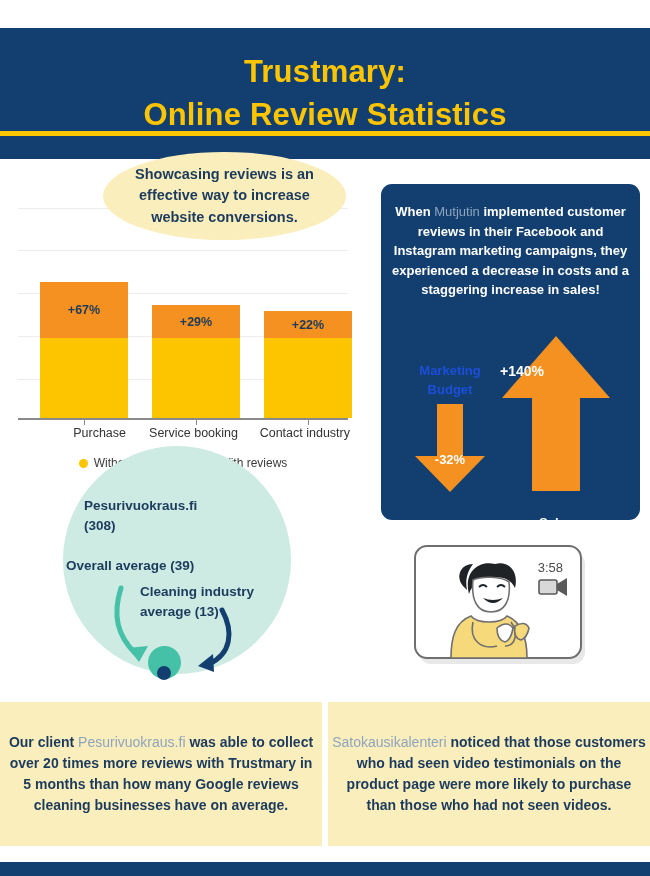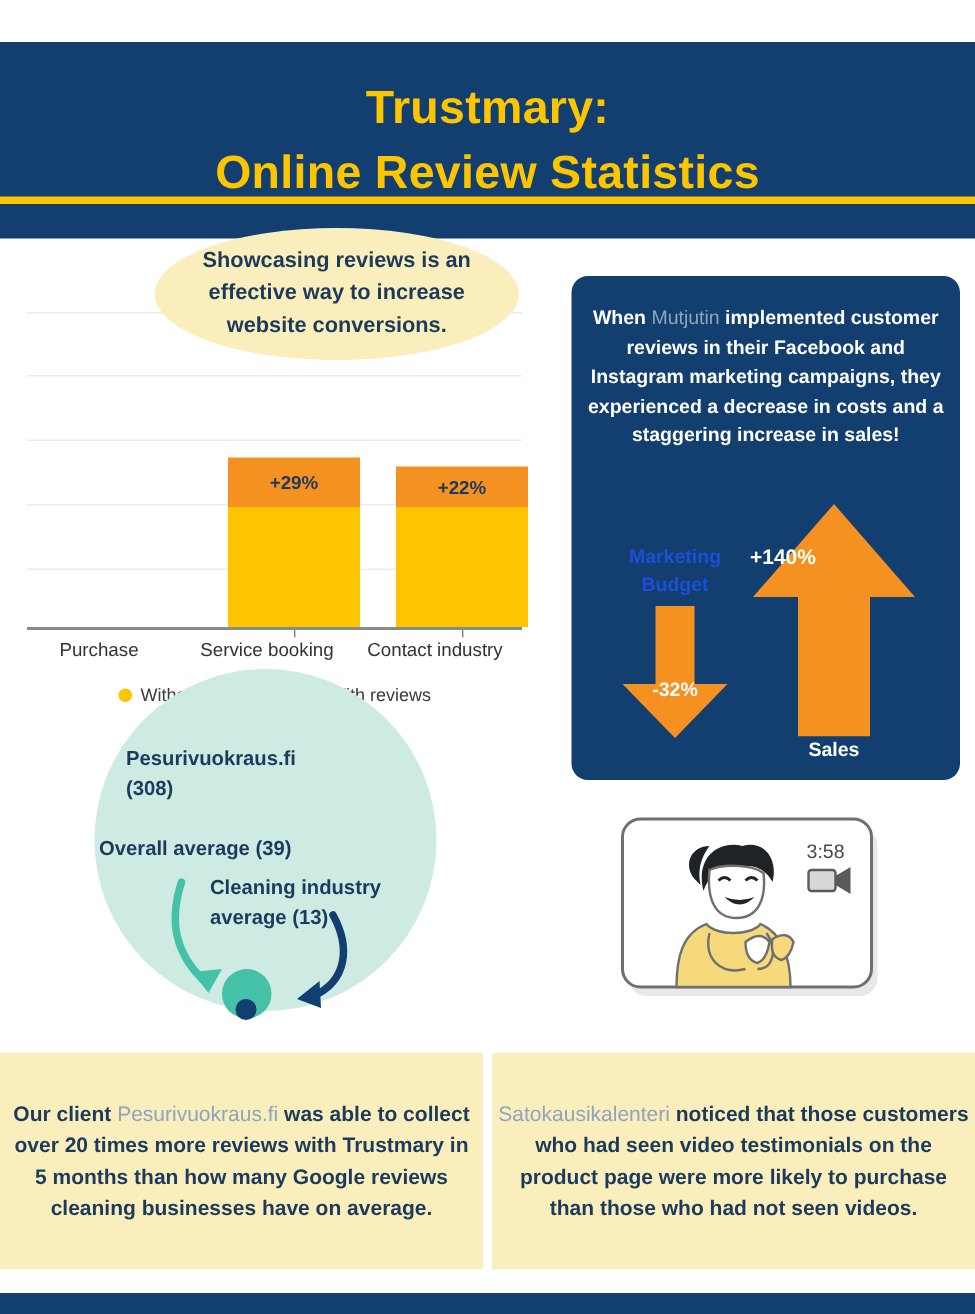--- a/index.html
+++ b/index.html
@@ -35,21 +35,21 @@
   #axis-line { position:absolute; left:0; bottom:0; width:330px; height:2px; background:#8a8a8a; }
   .bar-group { position:absolute; bottom:2px; width:88px; }
   .bar-seg-top {
     background:#f59120; width:100%;
     display:flex; align-items:center; justify-content:center;
     color:#1b3a5c; font-size:12.5px; font-weight:bold;
   }
   .bar-seg-base { background:#fdc500; width:100%; }
   .tick { position:absolute; width:1px; height:7px; background:#8a8a8a; bottom:-7px; left:50%; }
   .cat-label {
-    position:absolute; top:276px; width:120px; text-align:center;
+    position:absolute; top:276px; width:120px; text-align:right;
     font-size:12.5px; color:#333333;
   }
   #legend {
     position:absolute; top:306px; left:18px; width:330px;
     display:flex; justify-content:center; gap:26px;
     font-size:12px; color:#3b3b3b;
   }
   .legend-item { display:flex; align-items:center; gap:6px; }
   .legend-dot { width:9px; height:9px; border-radius:50%; }
 
@@ -88,21 +88,21 @@
   #down-arrow-label {
     position:absolute; left:411px; top:452px; width:78px; text-align:center;
     color:#ffffff; font-size:13px; font-weight:bold;
   }
   #up-arrow { position:absolute; left:500px; top:336px; width:112px; height:155px; }
   #up-arrow-label {
     position:absolute; left:500px; top:363px; width:112px; text-align:left;
     color:#ffffff; font-size:14px; font-weight:bold;
   }
   #sales-label {
-    position:absolute; left:500px; top:492px; width:112px; text-align:center;
+    position:absolute; left:500px; top:515px; width:112px; text-align:center;
     color:#ffffff; font-size:13px; font-weight:bold;
   }
 
   
   #circle-block { position:absolute; left:0px; top:440px; width:360px; height:250px; }
   #circle-big {
     position:absolute; left:63px; top:6px; width:228px; height:228px;
     background:#cdeae3; border-radius:50%;
   }
   #circle-mid {
@@ -158,20 +158,25 @@
 <div id="header-accent"></div>
 
 <div id="chart-block">
   <div id="plot">
     <div class="gridline" style="top:10px;"></div>
     <div class="gridline" style="top:52px;"></div>
     <div class="gridline" style="top:95px;"></div>
     <div class="gridline" style="top:138px;"></div>
     <div class="gridline" style="top:181px;"></div>
 
+    <div class="bar-group" style="left:22px;">
+      <div class="bar-seg-top" style="height:56px;">+67%</div>
+      <div class="bar-seg-base" style="height:80px;"></div>
+      <div class="tick"></div>
+    </div>
 
     <div class="bar-group" style="left:134px;">
       <div class="bar-seg-top" style="height:33px;">+29%</div>
       <div class="bar-seg-base" style="height:80px;"></div>
       <div class="tick"></div>
     </div>
 
     <div class="bar-group" style="left:246px;">
       <div class="bar-seg-top" style="height:27px;">+22%</div>
       <div class="bar-seg-base" style="height:80px;"></div>

